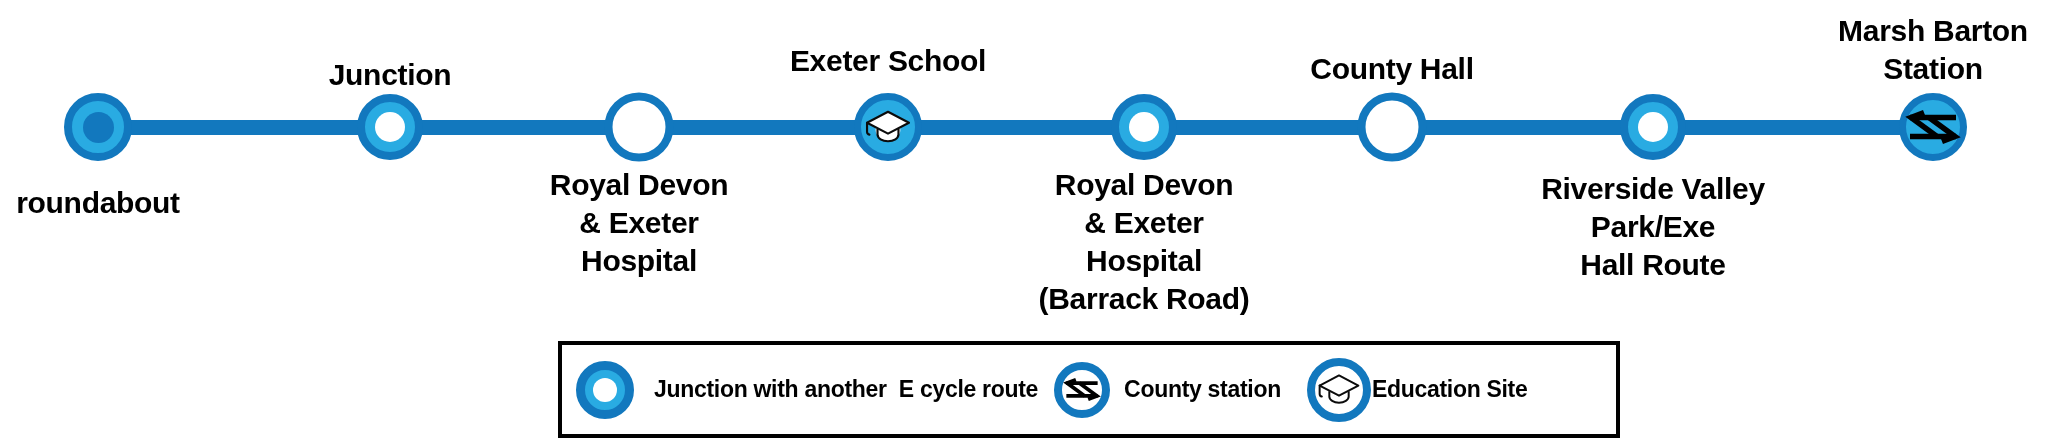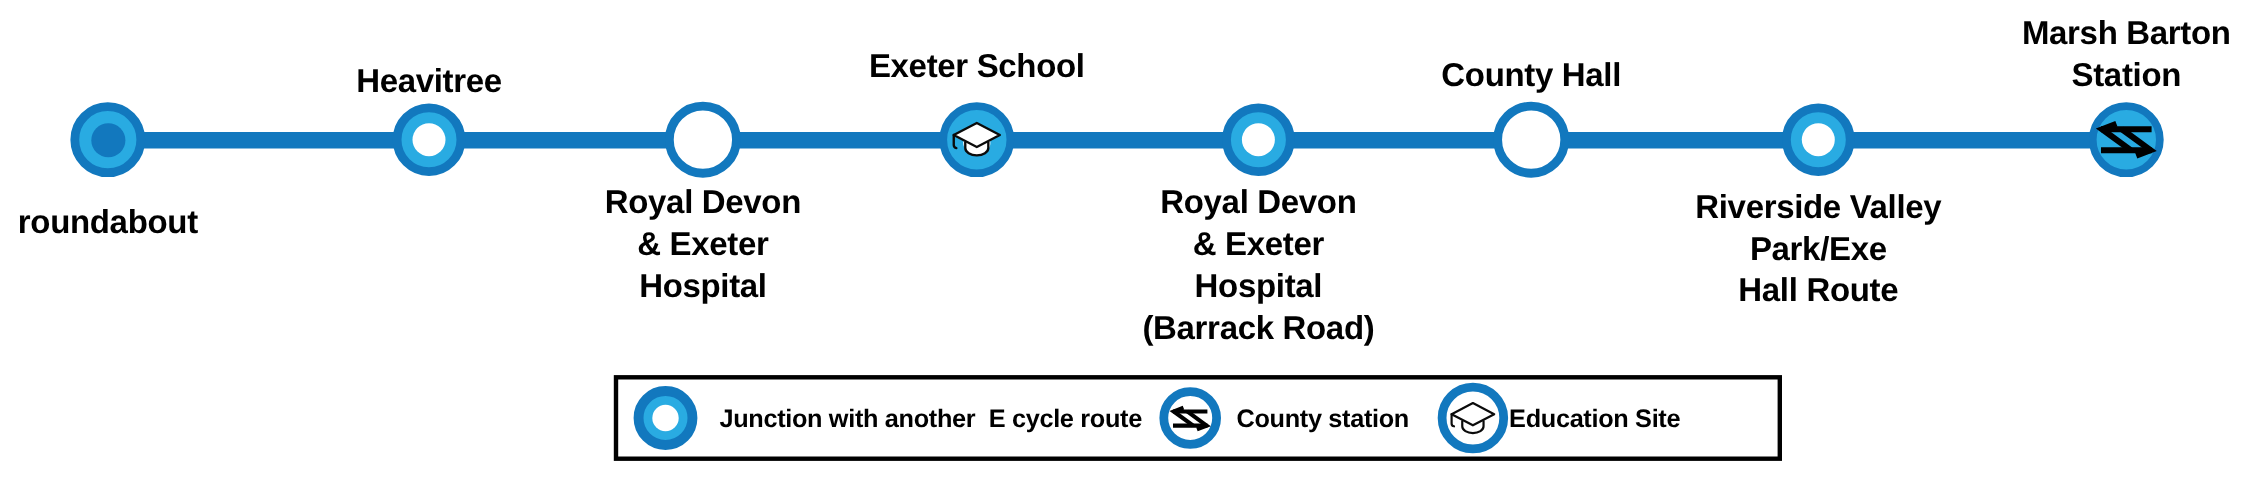--- a/index.html
+++ b/index.html
@@ -20,21 +20,21 @@
   .node.plain{width:69px;height:69px;border:8px solid #1278BE;background:#ffffff;}
   .node.icon-node{width:68px;height:68px;border:7px solid #1278BE;background:#29ABE2;}
   .node svg{overflow:visible;display:block;}
   
   .label{position:absolute;left:0;transform:translateX(-50%);text-align:center;
          font-size:30px;line-height:38px;letter-spacing:-0.3px;white-space:nowrap;}
   .label span{display:block;}
   .s1 .label{top:184px}.s2 .label{top:56px}.s3 .label{top:166px}.s4 .label{top:42px}
   .s5 .label{top:166px}.s6 .label{top:50px}.s7 .label{top:170px}.s8 .label{top:12px}
   
-  .legend{position:absolute;left:558px;top:341px;width:1062px;height:78px;
+  .legend{position:absolute;left:558px;top:341px;width:1062px;height:97px;
           border:4px solid #000;box-sizing:border-box;display:flex;align-items:center;background:#fff;}
   .legend-icon{border-radius:50%;box-sizing:border-box;flex:none;
                display:flex;align-items:center;justify-content:center;}
   .icon-junction{width:58px;height:58px;border:9px solid #1278BE;background:#29ABE2;margin-left:14px;}
   .icon-junction .core{width:24px;height:24px;border-radius:50%;background:#fff;}
   .icon-train{width:56px;height:56px;border:8px solid #1278BE;background:#fff;margin-left:16px;}
   .icon-education{width:64px;height:64px;border:8px solid #1278BE;background:#fff;margin-left:26px;}
   .legend-icon svg{overflow:visible;display:block;}
   .legend-label{font-size:23px;line-height:1;letter-spacing:-0.3px;white-space:pre;}
   .ll1{margin-left:20px}.ll2{margin-left:14px}.ll3{margin-left:1px}
@@ -53,21 +53,21 @@
     <div class="label">
       <span>roundabout</span>
     </div>
   </div>
 
   <div class="stop s2">
     <div class="node junction">
       <div class="core"></div>
     </div>
     <div class="label">
-      <span>Heavitree</span>
+      <span>Junction</span>
     </div>
   </div>
 
   <div class="stop s3">
     <div class="node plain"></div>
     <div class="label">
       <span>Royal Devon</span>
       <span>&amp; Exeter</span>
       <span>Hospital</span>
     </div>

